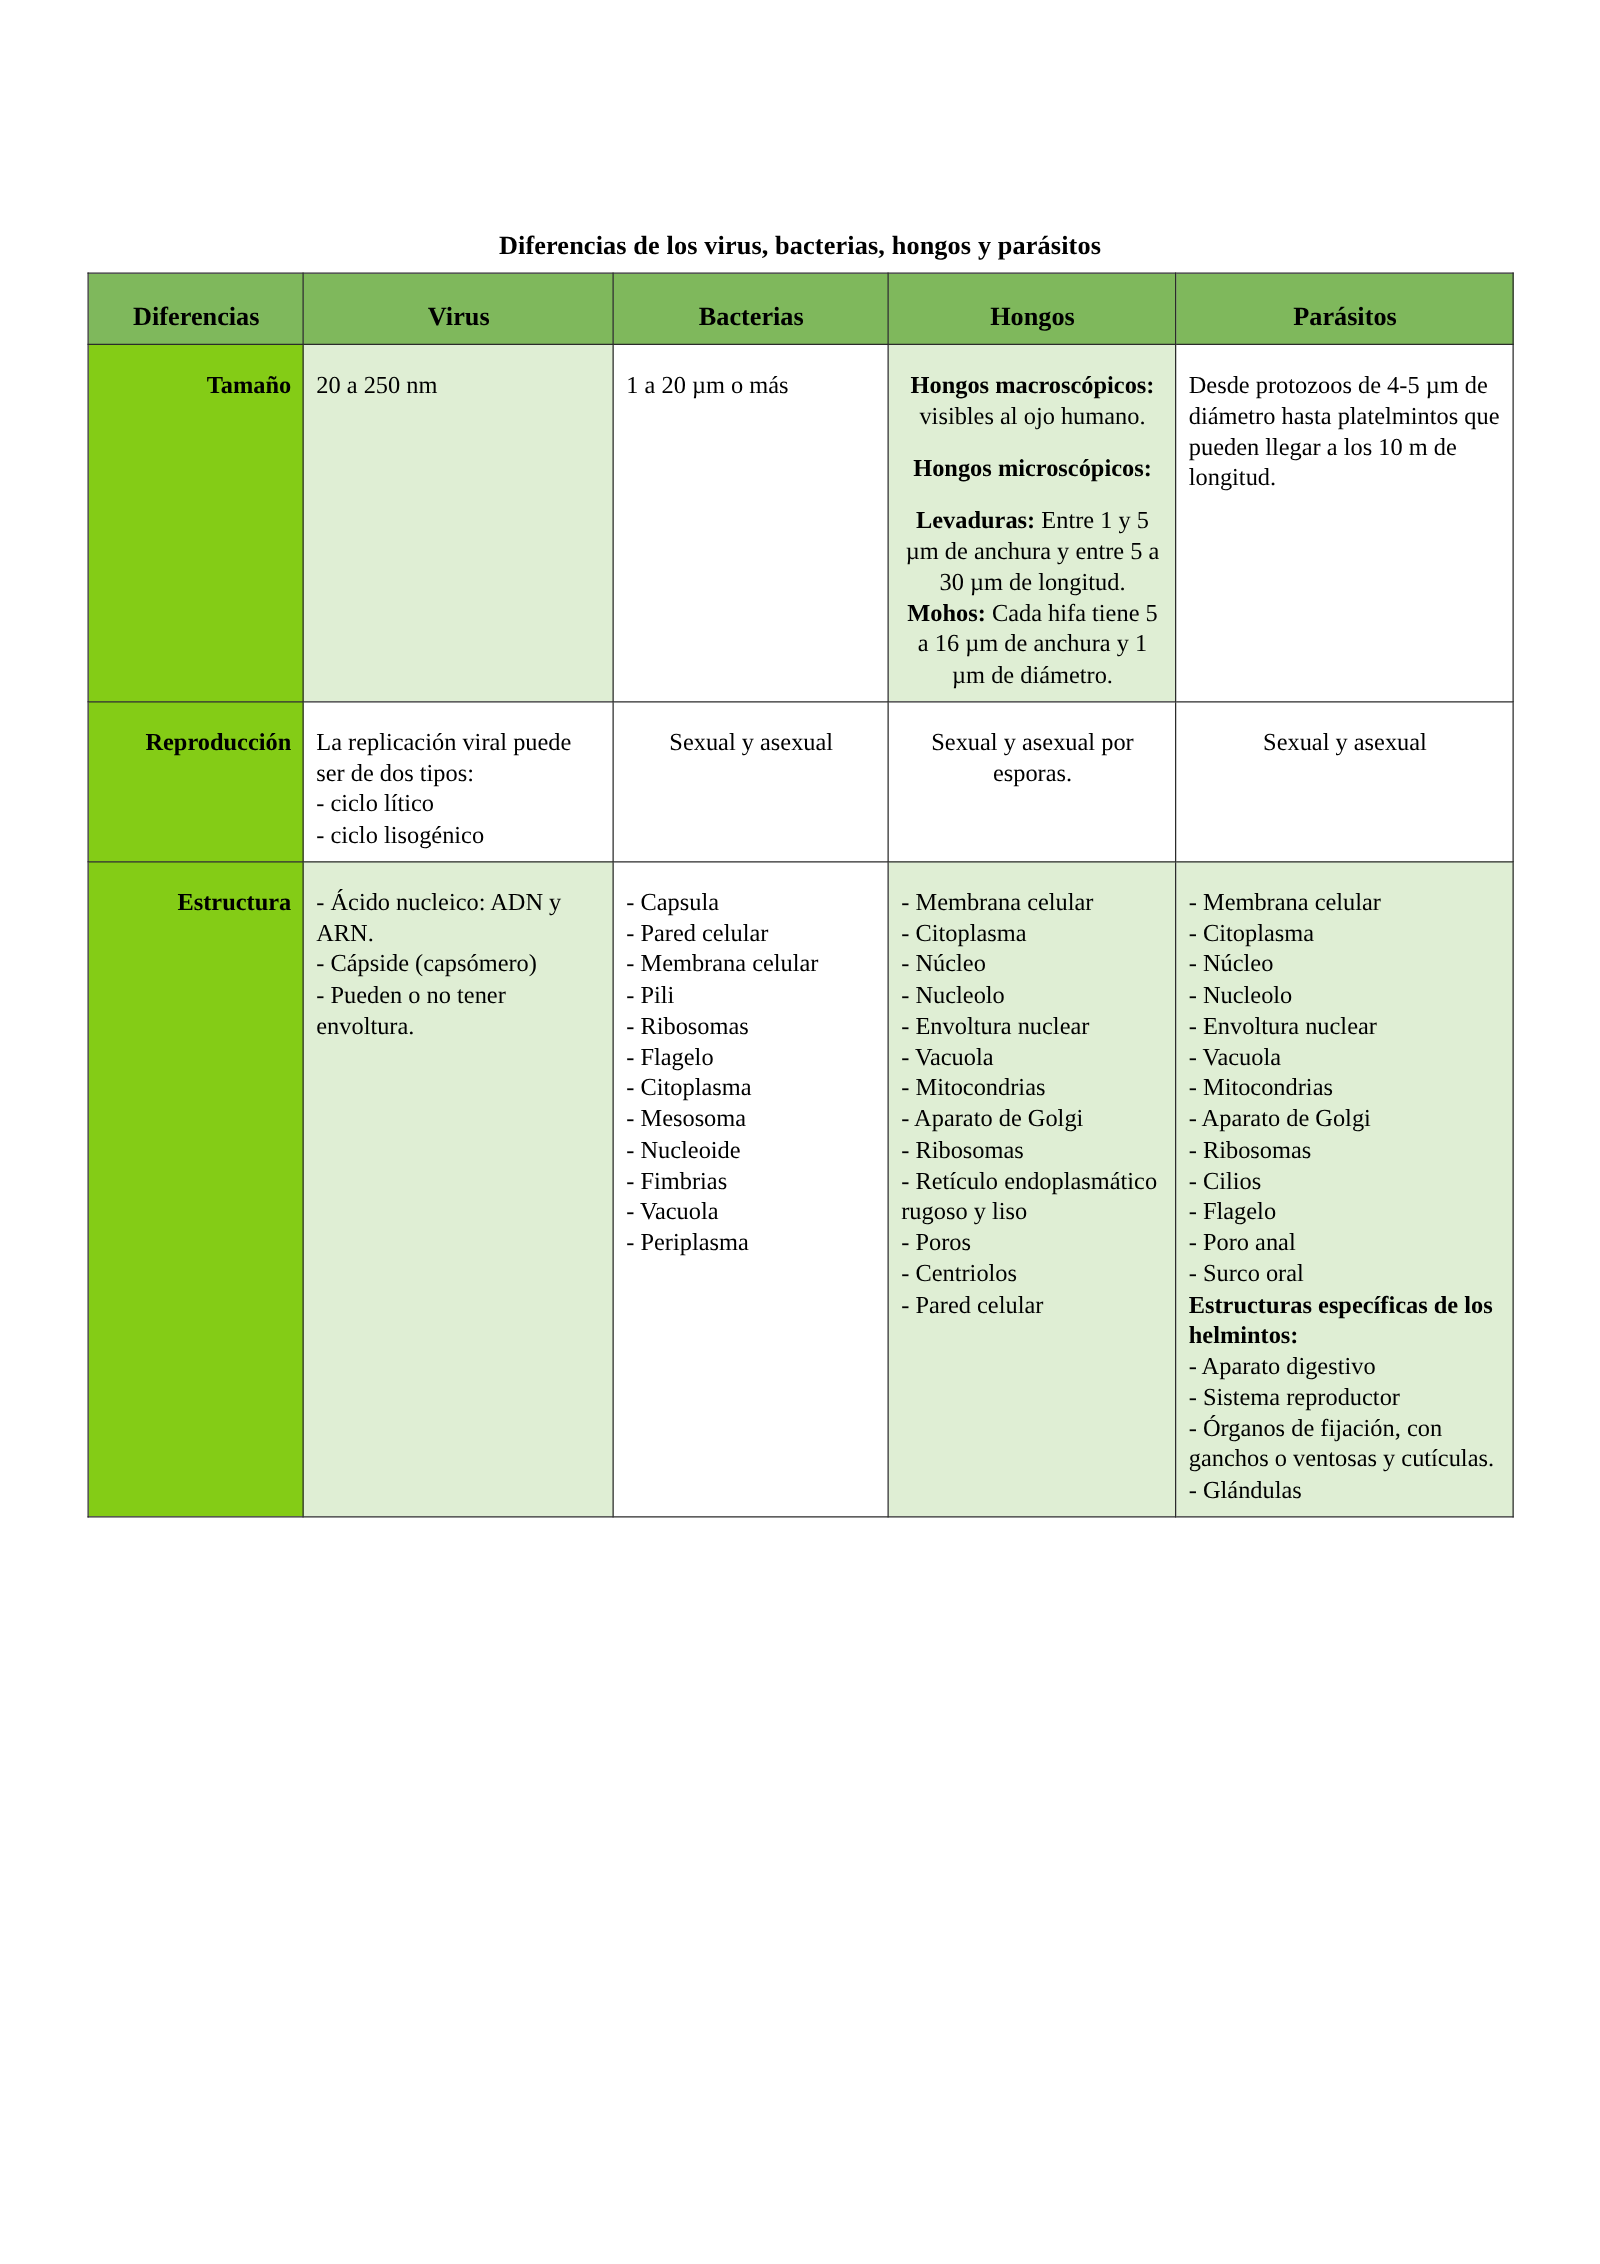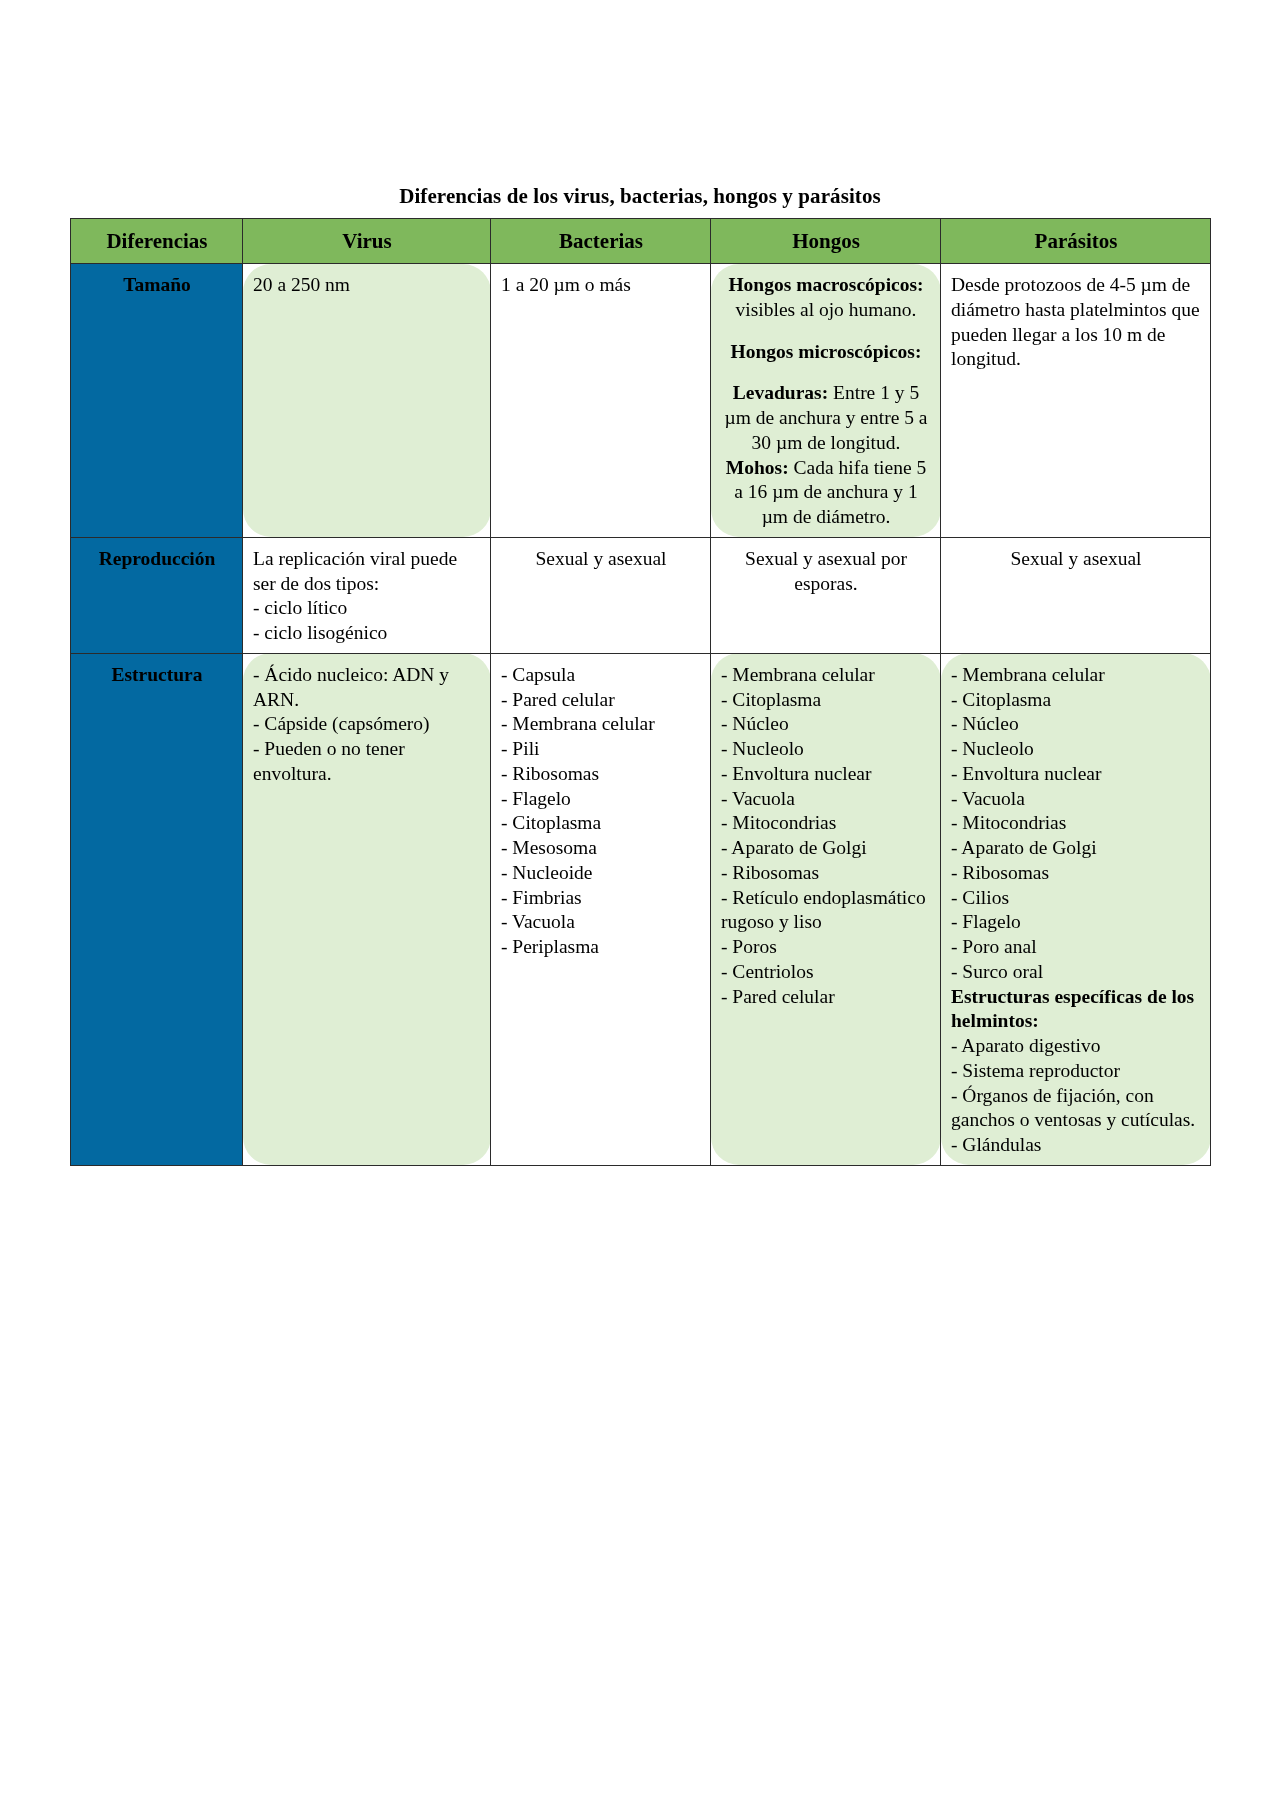--- a/index.html
+++ b/index.html
@@ -38,47 +38,47 @@
     top: 218px;
     width: 1140px;
     border-collapse: collapse;
     table-layout: fixed;
     font-size: 19.5px;
     line-height: 1.27;
   }
   table.diff-table td, table.diff-table th {
     border: 1px solid #2b2b2b;
     vertical-align: top;
-    padding: 9px 9px 7px 10px;
+    padding: 21px 9px 7px 10px;
   }
   thead th {
     background: #7fb85c;
     color: #000000;
     font-weight: bold;
     text-align: center;
     font-size: 21px;
     padding: 6px 4px 7px 4px;
     vertical-align: middle;
     height: 28px;
   }
   
   col.c0 { width: 172px; }
   col.c1 { width: 248px; }
   col.c2 { width: 220px; }
   col.c3 { width: 230px; }
   col.c4 { width: 270px; }
 
   td.rowhead {
-    background: #0369a1;
+    background: #84cc16;
     font-weight: bold;
-    text-align: center;
+    text-align: right;
     vertical-align: top;
     padding-top: 9px;
   }
-  td.shaded { background: #dfeed4; border-radius: 28px; }
+  td.shaded { background: #dfeed4; }
   td.plain { background: #ffffff; }
   td.center { text-align: center; }
 
   .cell-text p { margin: 0; text-align: center; }
   .cell-text .b { font-weight: bold; }
   .gap { height: 17px; }
   .pre { white-space: pre-wrap; }
 </style>
 </head>
 <body>

